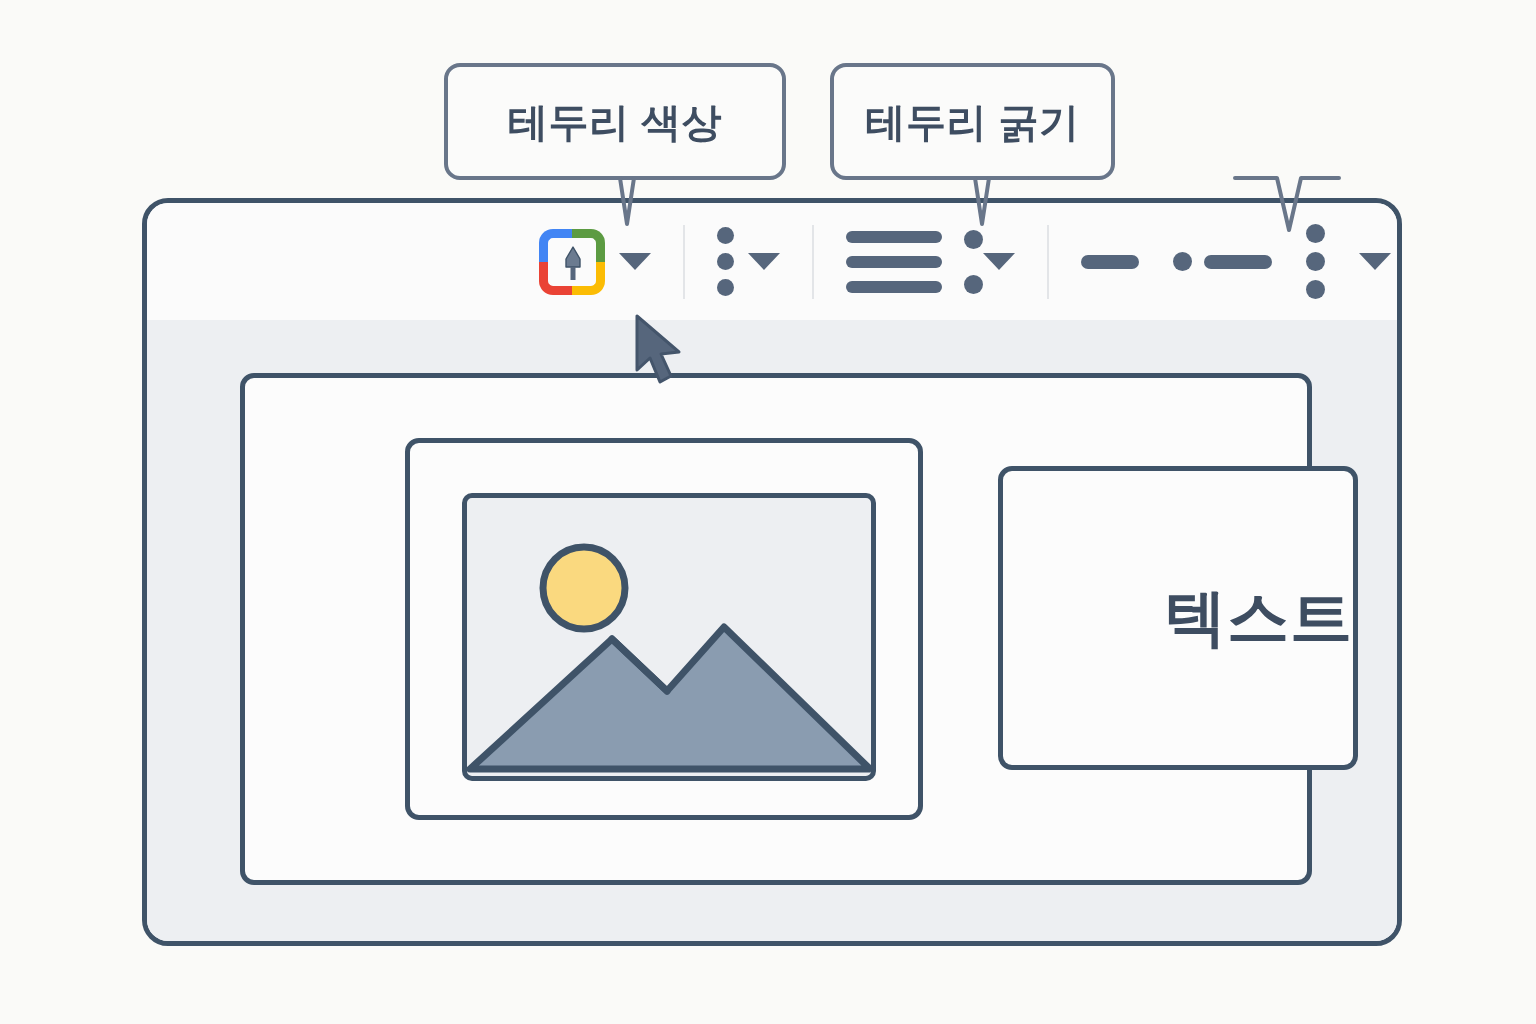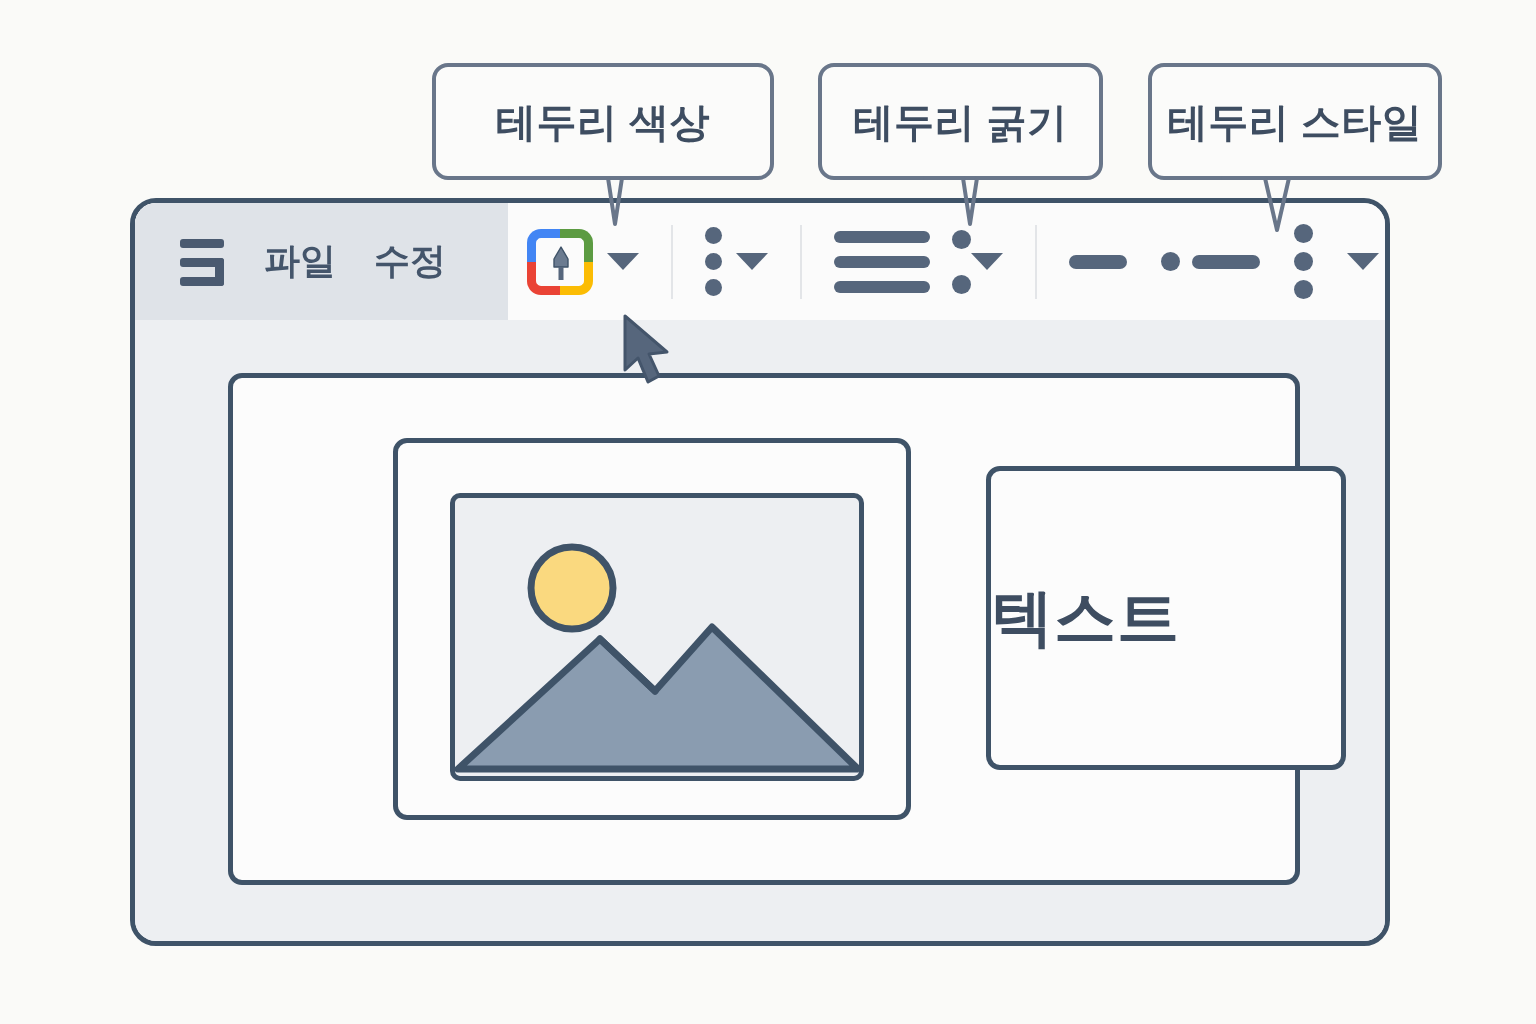--- a/index.html
+++ b/index.html
@@ -13,20 +13,21 @@
     font-family: "Liberation Sans", "DejaVu Sans", sans-serif;
     overflow: hidden;
     position: relative;
   }
 
   #stage {
     position: absolute;
     inset: 0;
     width: 1415px;
     height: 1024px;
+    margin-left: 12px;
   }
 
   
   .callout {
     position: absolute;
     background: #FBFBFA;
     border: 4px solid #69768A;
     border-radius: 16px;
     display: flex;
     align-items: center;
@@ -291,21 +292,21 @@
     left: 753px;
     top: 88px;
     width: 360px;
     height: 304px;
     background: #FCFCFC;
     border: 5px solid #3F5368;
     border-radius: 14px;
     box-sizing: border-box;
     display: flex;
     align-items: center;
-    justify-content: flex-start;
+    justify-content: flex-end;
   }
   #text-frame-label {
     font-size: 62px;
     font-weight: 700;
     color: #3E4D61;
     letter-spacing: 1px;
   }
 
   
   #mouse-cursor {
@@ -329,41 +330,28 @@
     <path d="M10 6 L48 6 L55 52 L62 6 L100 6" fill="none" stroke="#69768A" stroke-width="4" stroke-linecap="round" stroke-linejoin="round"></path>
   </svg>
 
   <div class="callout" id="callout-border-weight">
     <span class="callout-text">테두리 굵기</span>
   </div>
   <svg class="callout-tail" style="left:915px; top:172px; width:110px; height:60px;" viewBox="0 0 110 60">
     <path d="M10 6 L48 6 L55 52 L62 6 L100 6" fill="none" stroke="#69768A" stroke-width="4" stroke-linecap="round" stroke-linejoin="round"></path>
   </svg>
 
-  <div class="callout" id="callout-border-style">
-    <span class="callout-text">테두리 스타일</span>
-  </div>
   <svg class="callout-tail" style="left:1215px; top:172px; width:120px; height:68px;" viewBox="0 0 120 68">
     <path d="M8 6 L50 6 L62 58 L74 6 L112 6" fill="none" stroke="#69768A" stroke-width="4" stroke-linecap="round" stroke-linejoin="round"></path>
   </svg>
 
   <div id="app-window">
 
     <div id="toolbar">
 
-      <div id="menu-zone">
-        <div id="app-logo-glyph">
-          <i class="l1"></i>
-            <i class="l2"></i>
-            <i class="l3"></i>
-            <i class="l4"></i>
-        </div>
-        <span class="menu-label">파일</span>
-        <span class="menu-label">수정</span>
-      </div>
 
       <div id="tool-zone">
 
         <div style="width:62px;"></div>
 
         <div class="tool-group">
           <div class="tool-btn">
             <div class="border-color-icon">
               <div class="bc-quad bc-tl"></div>
               <div class="bc-quad bc-tr"></div>

